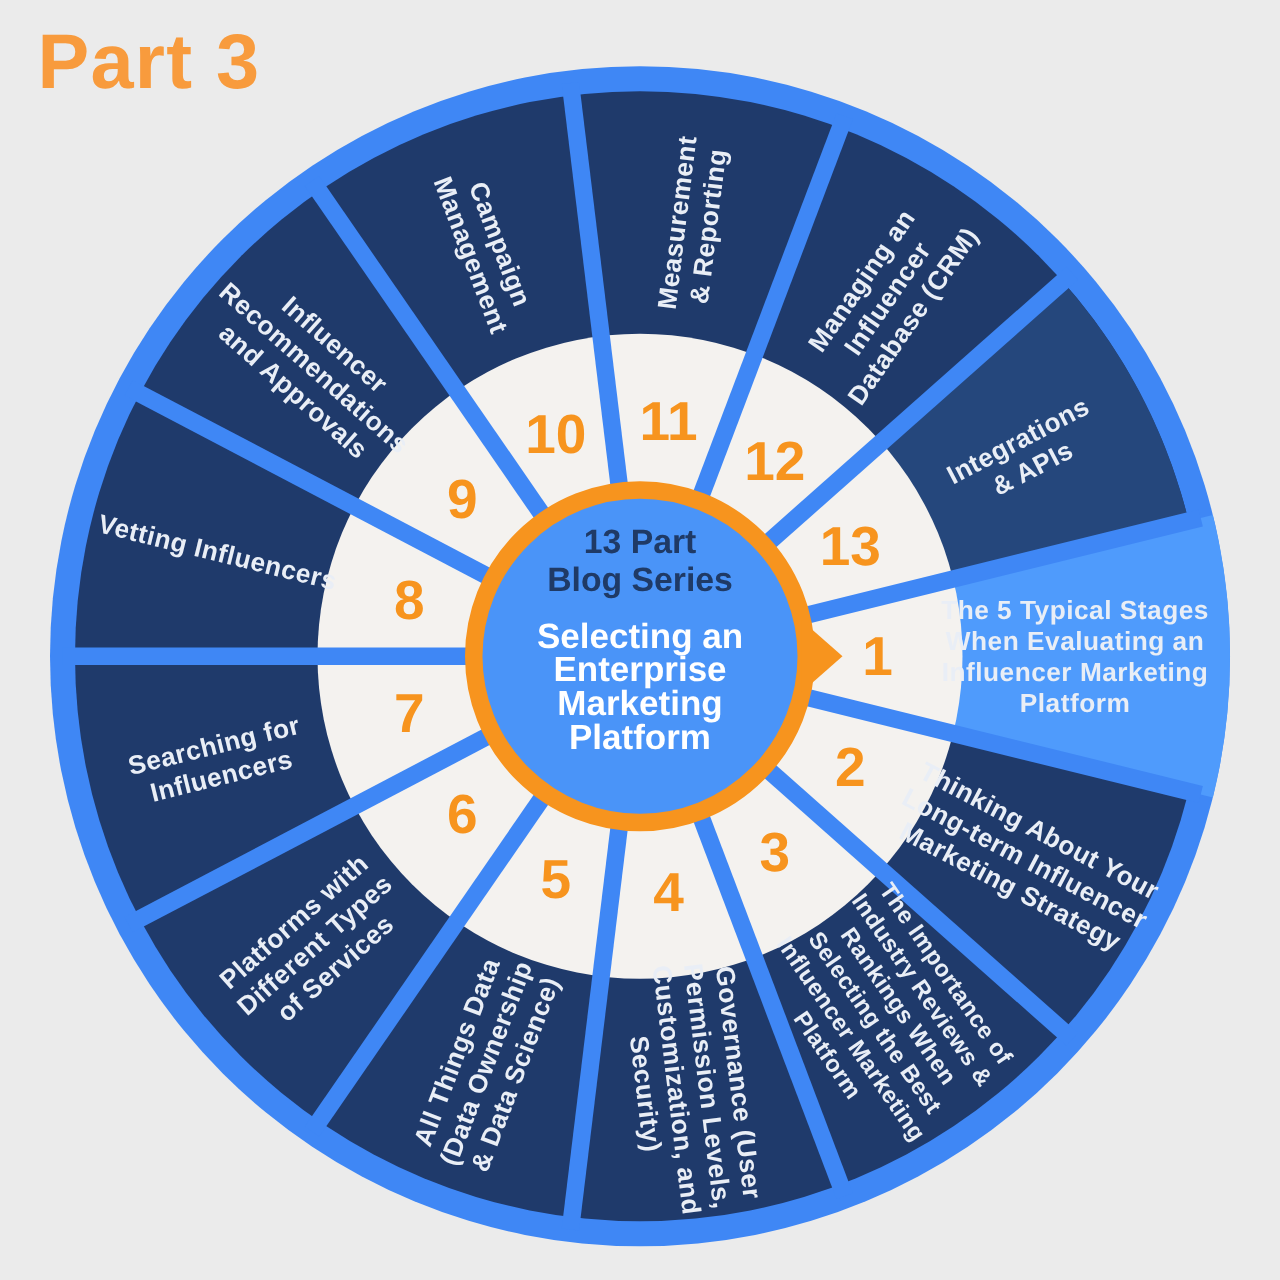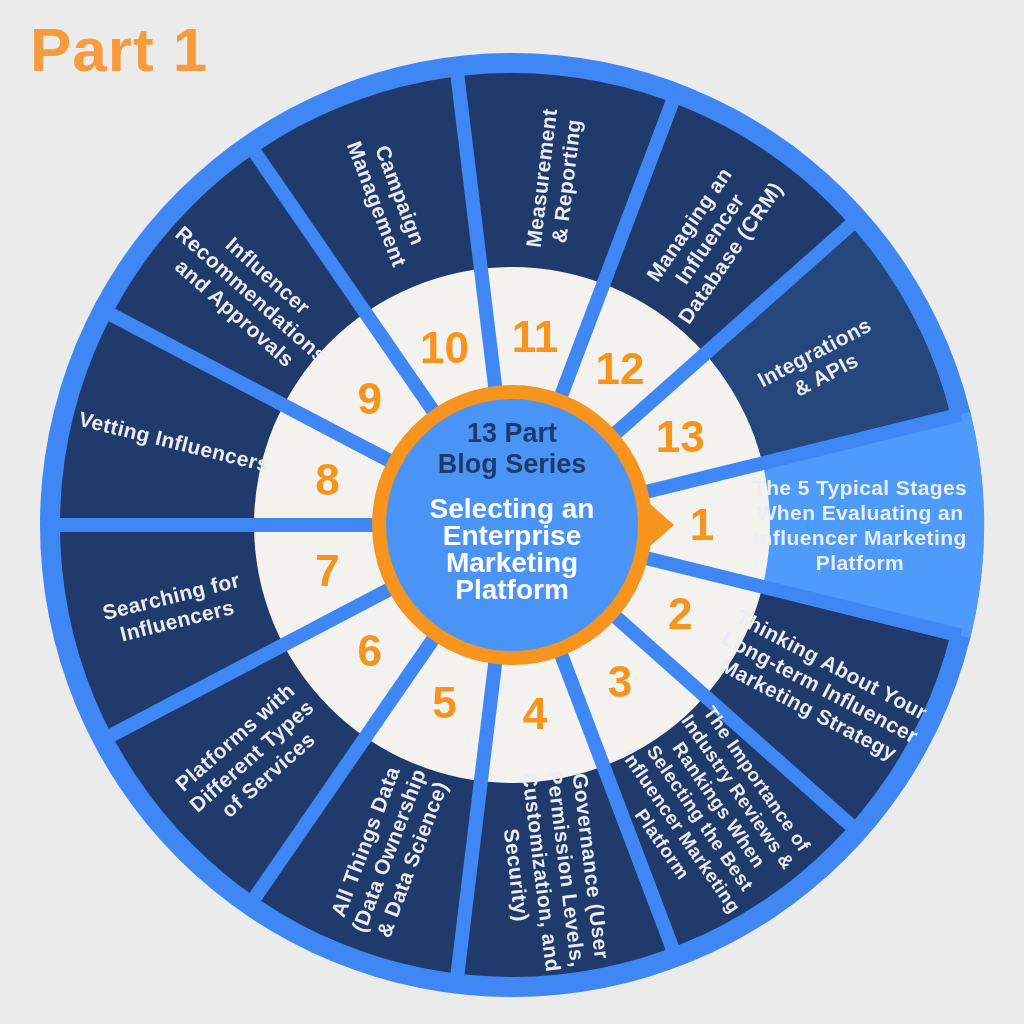--- a/index.html
+++ b/index.html
@@ -30,21 +30,21 @@
   }
   .center-subtitle{
     font-family:"Liberation Sans",sans-serif;font-weight:700;
     font-size:28px;fill:#ffffff;
   }
 </style>
 </head>
 <body>
 
 <div class="canvas">
-  <h1 class="part-title">Part 1</h1>
+  <h1 class="part-title">Part 3</h1>
   <svg id="wheel-svg" class="wheel" width="1024" height="1024" viewBox="0 0 1024 1024">
       <circle cx="512" cy="525" r="472" fill="#3f87f5"></circle>
       <circle cx="512" cy="525" r="452" fill="#1f3a6b"></circle>
       <path d="M 512 525 L 970.3 412.0 A 472 472 0 0 1 970.3 638.0 Z" fill="#4f9bfc"></path>
       <path d="M 512 525 L 850.3 225.3 A 452 452 0 0 1 950.9 416.8 Z" fill="#25477c"></path>
       <circle cx="512" cy="525" r="258" fill="#f4f2ef"></circle>
       <line x1="628.5" y1="553.7" x2="960.6" y2="635.6" stroke="#3f87f5" stroke-width="14"></line>
       <line x1="601.8" y1="604.6" x2="857.8" y2="831.4" stroke="#3f87f5" stroke-width="14"></line>
       <line x1="554.6" y1="637.2" x2="675.8" y2="957.0" stroke="#3f87f5" stroke-width="14"></line>
       <line x1="497.5" y1="644.1" x2="456.3" y2="983.6" stroke="#3f87f5" stroke-width="14"></line>

